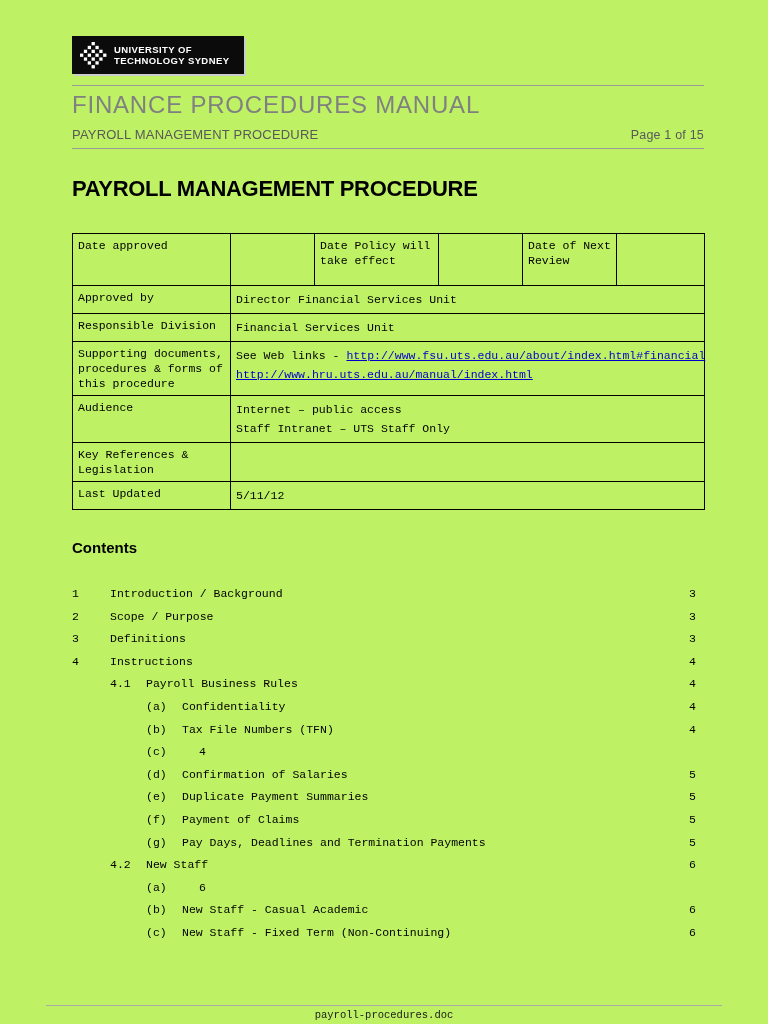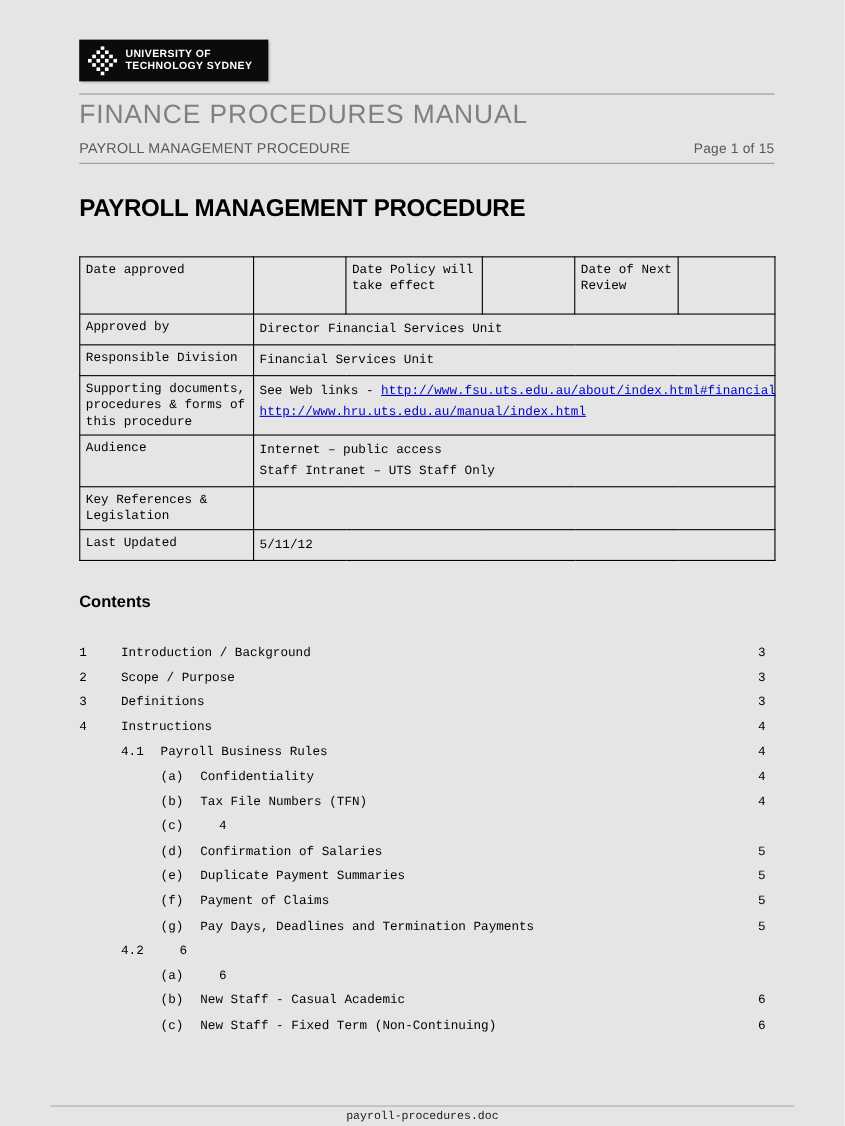--- a/index.html
+++ b/index.html
@@ -4,21 +4,21 @@
 <style>
   * { box-sizing: border-box; margin: 0; padding: 0; }
   html, body { background: #ffffff; }
   body { font-family: "Liberation Mono", "DejaVu Sans Mono", monospace; color: #000; }
 
   .page {
     position: relative;
     width: 768px;
     height: 1024px;
     margin: 0 auto;
-    background: #e5e5e5;
+    background: #bef264;
     padding: 36px 64px 0 72px;
     overflow: hidden;
   }
 
   
   .logo {
     display: flex;
     align-items: center;
     gap: 7px;
     background: #0b0b0b;
@@ -285,20 +285,21 @@
         <span class="toc-label">Payment of Claims</span>
         <span class="toc-page">5</span>
       </div>
       <div class="toc-row level3">
         <span class="toc-num">(g)</span>
         <span class="toc-label">Pay Days, Deadlines and Termination Payments</span>
         <span class="toc-page">5</span>
       </div>
       <div class="toc-row level2">
         <span class="toc-num">4.2</span>
+        <span class="toc-label">New Staff</span>
         <span class="toc-page">6</span>
       </div>
       <div class="toc-row level3">
         <span class="toc-num">(a)</span>
         <span class="toc-page">6</span>
       </div>
       <div class="toc-row level3">
         <span class="toc-num">(b)</span>
         <span class="toc-label">New Staff - Casual Academic</span>
         <span class="toc-page">6</span>

